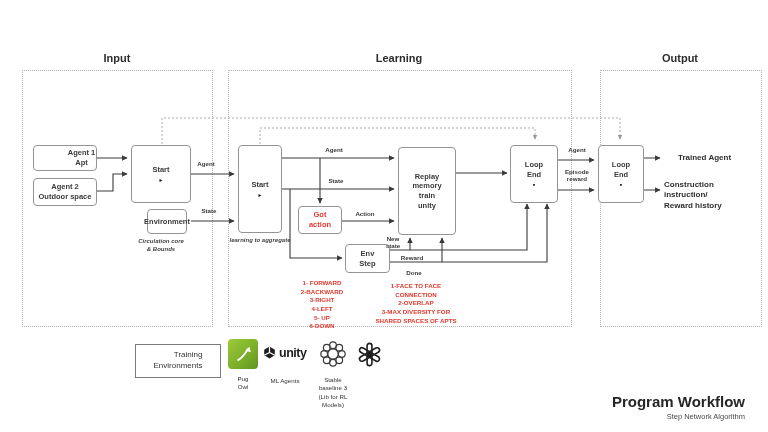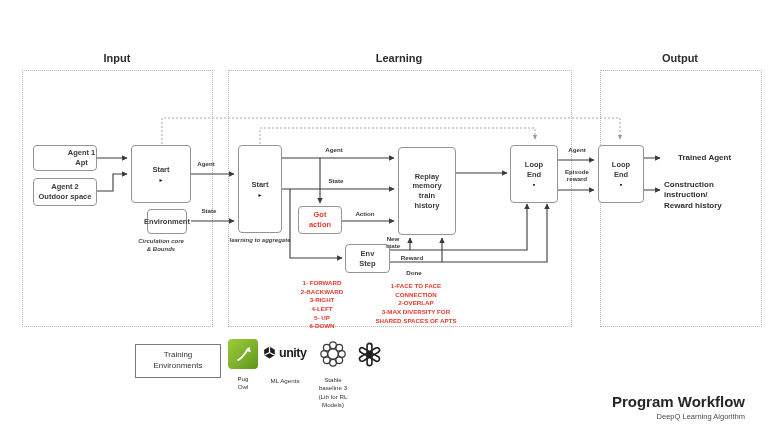--- a/index.html
+++ b/index.html
@@ -14,21 +14,21 @@
   .pre{white-space:pre-line;}
   .picon{font-size:6px;color:#111;line-height:1;margin-top:2px;}
   .sicon{font-size:7px;color:#111;line-height:1;margin-top:2px;}
   .elabel{position:absolute;font-size:6.2px;font-weight:bold;color:#3a3a3a;z-index:3;text-align:center;line-height:1.2;}
   .caption{position:absolute;font-size:6px;font-style:italic;font-weight:600;color:#444;
            text-align:center;line-height:1.3;z-index:3;}
   .red{position:absolute;font-size:6.2px;font-weight:bold;color:#e2392d;text-align:center;line-height:1.4;z-index:3;}
   .outtext{position:absolute;font-size:8px;font-weight:600;color:#2f2f2f;line-height:1.3;z-index:3;}
   .edges{position:absolute;left:0;top:0;z-index:1;}
   .legend-box{position:absolute;background:#fff;border:1px solid #7a7a7a;display:flex;align-items:center;
-              justify-content:center;font-size:8px;color:#333;text-align:center;line-height:1.35;z-index:2;}
+              justify-content:center;font-size:8px;color:#333;text-align:right;line-height:1.35;z-index:2;}
   .logo{position:absolute;z-index:2;display:flex;align-items:center;}
   .legend-caption{position:absolute;font-size:6.2px;color:#333;text-align:center;line-height:1.35;z-index:2;}
   .pug{width:30px;height:30px;border-radius:4px;background:linear-gradient(135deg,#9ccb3b 0%,#7db02a 55%,#5f9420 100%);
        display:flex;align-items:center;justify-content:center;}
   .unity-text{font-size:12.5px;font-weight:bold;color:#1d1d1d;letter-spacing:-0.5px;margin-left:2px;}
   .footer{position:absolute;right:23px;top:394px;text-align:right;z-index:3;margin-left:14px;}
   .ftitle{font-size:15px;font-weight:bold;color:#262626;line-height:1.1;}
   .fsub{font-size:7.5px;color:#4a4a4a;margin-top:1px;}
 </style>
 </head>
@@ -107,21 +107,21 @@
 action</span>
   </div>
   <div class="node" style="left:345px;top:244px;width:45px;height:29px;">
     <span class="nlabel pre">Env
 Step</span>
   </div>
   <div class="node" style="left:398px;top:147px;width:58px;height:88px;">
     <span class="nlabel pre">Replay
 memory
 train
-history</span>
+unity</span>
   </div>
   <div class="node" style="left:510px;top:145px;width:48px;height:58px;">
     <span class="nlabel pre">Loop
 End</span>
     <span class="sicon">▪</span>
   </div>
 
   <div class="node" style="left:598px;top:145px;width:46px;height:58px;">
     <span class="nlabel pre">Loop
 End</span>
@@ -210,16 +210,16 @@
         <rect x="16.4" y="3.5" width="7.2" height="18" rx="3.6" transform="rotate(120 20 20)"></rect>
         <rect x="16.4" y="3.5" width="7.2" height="18" rx="3.6" transform="rotate(180 20 20)"></rect>
         <rect x="16.4" y="3.5" width="7.2" height="18" rx="3.6" transform="rotate(240 20 20)"></rect>
         <rect x="16.4" y="3.5" width="7.2" height="18" rx="3.6" transform="rotate(300 20 20)"></rect>
       </g>
     </svg>
   </div>
 
   <div class="footer">
     <div class="ftitle">Program Workflow</div>
-    <div class="fsub">DeepQ Learning Algorithm</div>
+    <div class="fsub">Step Network Algorithm</div>
   </div>
 
 </div>
 
 </body></html>

